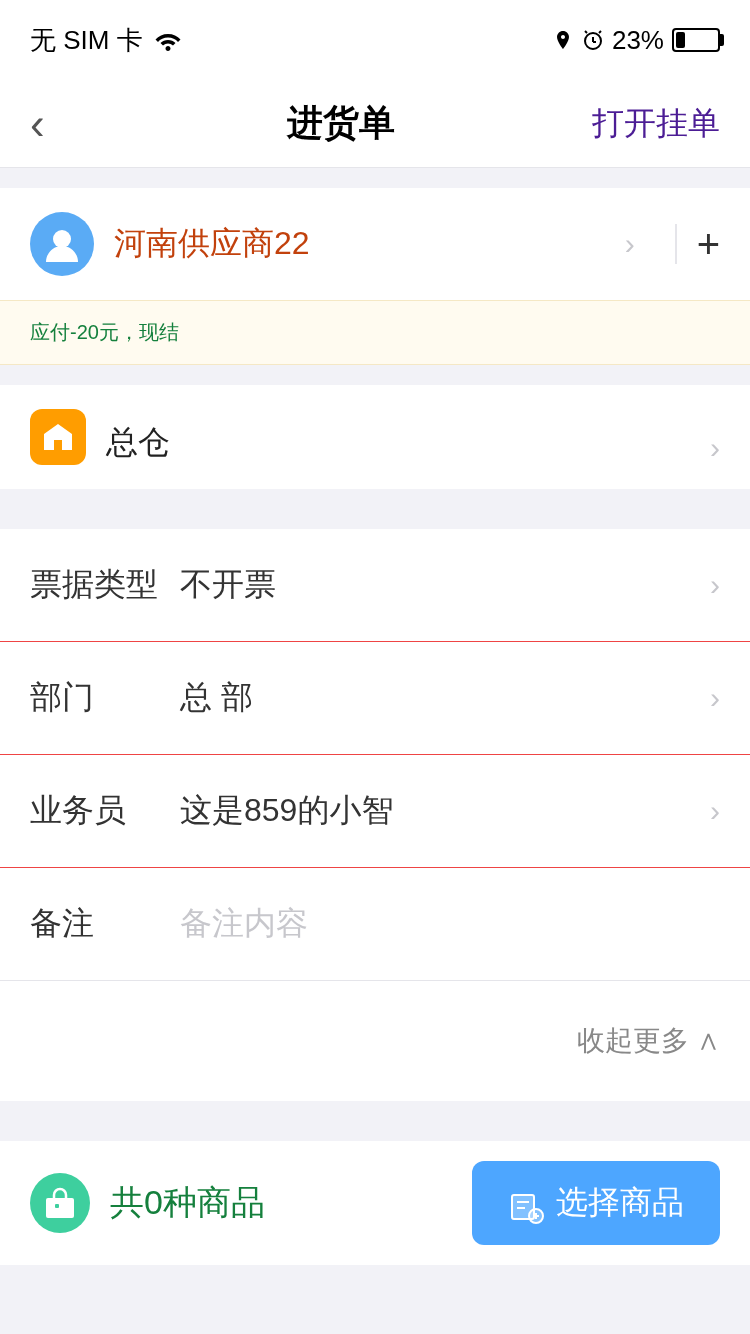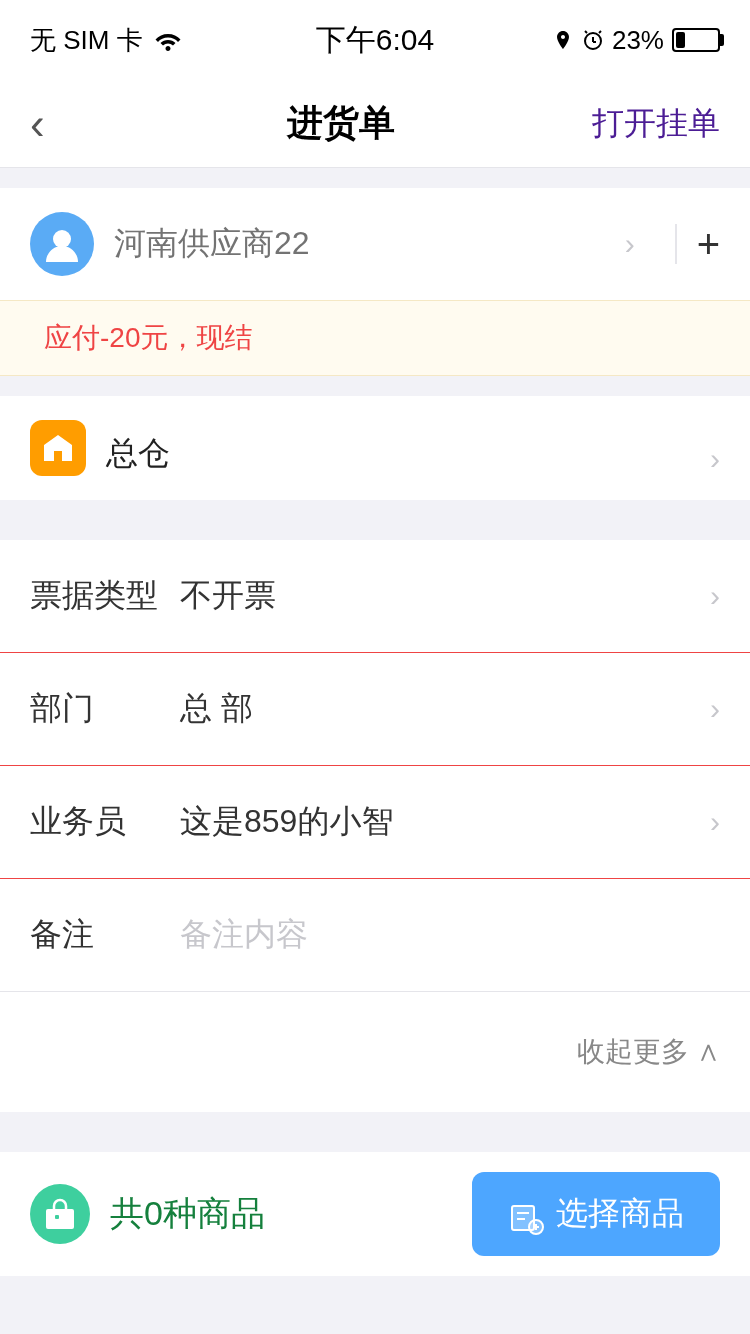--- a/index.html
+++ b/index.html
@@ -129,21 +129,21 @@
       margin-right: 20px;
       flex-shrink: 0;
     }
     .supplier-avatar svg {
       width: 40px;
       height: 40px;
     }
     .supplier-name {
       flex: 1;
       font-size: 32px;
-      color: #737373;
+      color: #c2410c;
     }
     .supplier-chevron {
       color: #c7c7cc;
       font-size: 30px;
       margin-right: 20px;
     }
     .supplier-add {
       font-size: 40px;
       color: #333;
       font-weight: 300;
@@ -152,23 +152,23 @@
     .supplier-divider {
       width: 2px;
       height: 40px;
       background: #e5e5ea;
       margin: 0 20px;
     }
 
     
     .notice-bar {
       background: #fffbf0;
-      padding: 18px 44px;
-      font-size: 28px;
-      color: #ef4444;
+      padding: 18px 30px;
+      font-size: 20px;
+      color: #15803d;
       border-top: 1px solid #f5e8c5;
       border-bottom: 1px solid #f5e8c5;
     }
 
     
     .warehouse-row {
       display: flex;
       align-items: flex-end;
       padding: 24px 30px;
       background: #fff;
@@ -289,21 +289,20 @@
 </head>
 <body>
 
 <div class="status-bar">
   <div class="status-left">
     <span>无 SIM 卡</span>
     <svg width="30" height="22" viewBox="0 0 30 22">
       <path d="M15 5C10 5 5.5 7 2.5 10.5L5 13C7.3 10.2 10.9 8.5 15 8.5s7.7 1.7 10 4.5l2.5-2.5C24.5 7 20 5 15 5zm0 6c-3 0-5.5 1.2-7.5 3L10 16.5c1.4-1.3 3.3-2 5-2s3.6.7 5 2L22.5 14c-2-1.8-4.5-3-7.5-3zm0 6c-1.4 0-2.5 1.1-2.5 2.5S13.6 22 15 22s2.5-1.1 2.5-2.5S16.4 17 15 17z" fill="#000"></path>
     </svg>
   </div>
-  <div class="status-center">下午6:04</div>
   <div class="status-right">
     <svg width="22" height="22" viewBox="0 0 22 22">
       <path d="M11 2C7.7 2 5 4.7 5 8c0 4.5 6 12 6 12s6-7.5 6-12c0-3.3-2.7-6-6-6zm0 8c-1.1 0-2-.9-2-2s.9-2 2-2 2 .9 2 2-.9 2-2 2z" fill="#000"></path>
     </svg>
     <svg width="22" height="22" viewBox="0 0 22 22">
       <circle cx="11" cy="12" r="8" fill="none" stroke="#000" stroke-width="2"></circle>
       <line x1="11" y1="8" x2="11" y2="13" stroke="#000" stroke-width="2"></line>
       <line x1="11" y1="13" x2="14" y2="13" stroke="#000" stroke-width="2"></line>
       <line x1="5" y1="4" x2="3" y2="2" stroke="#000" stroke-width="2"></line>
       <line x1="17" y1="4" x2="19" y2="2" stroke="#000" stroke-width="2"></line>

